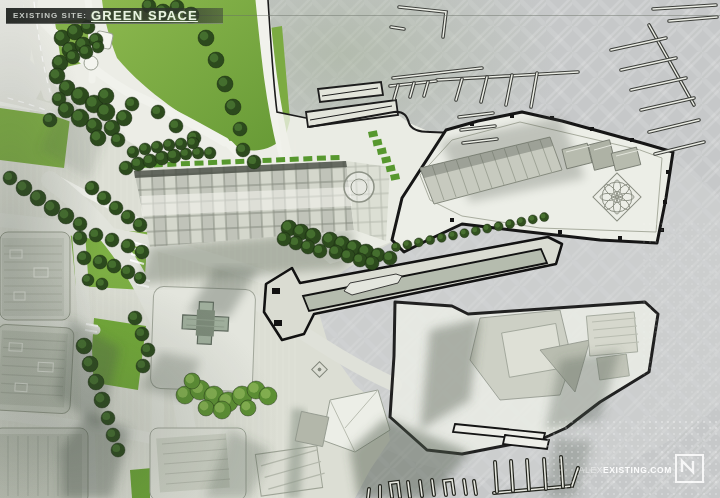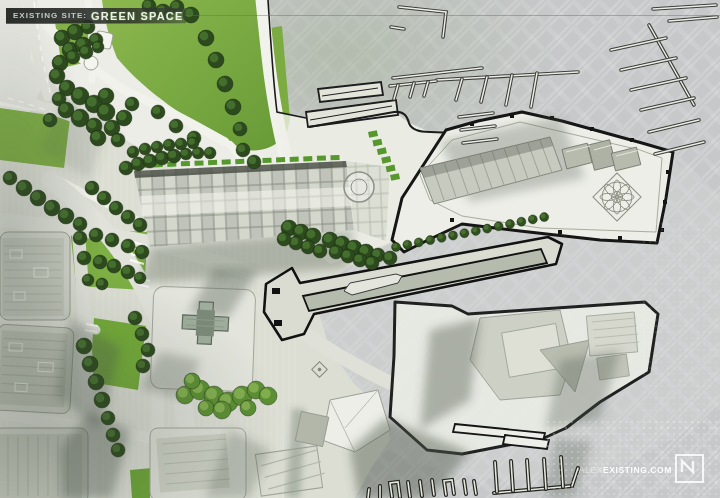--- a/index.html
+++ b/index.html
@@ -1,25 +1,25 @@
 <!DOCTYPE html>
 <html><head>
 <meta charset="utf-8">
 <style>
   html,body{margin:0;padding:0;background:#222;}
   .stage{position:relative;width:720px;height:498px;overflow:hidden;
          background:#c6c8c9;font-family:"Liberation Sans",sans-serif;}
   .stage svg{position:absolute;left:0;top:0;}
   .header-bar{position:absolute;left:6px;top:8px;height:15px;display:flex;align-items:center;
-    gap:4px;padding:0 3px 0 7px;z-index:5;
+    gap:4px;padding:0 25px 0 7px;z-index:5;
     background:linear-gradient(90deg,rgba(28,31,28,.93) 0%,rgba(44,49,44,.85) 70%,rgba(60,66,58,.55) 100%);
     border-bottom:1px solid rgba(255,255,255,.25);}
   .header-bar .pre{font-size:8px;letter-spacing:1px;color:#c3c8c2;font-weight:bold;text-transform:uppercase;}
-  .header-bar .hl{font-size:11px;letter-spacing:1.2px;color:#e9f2e2;font-weight:bold;text-transform:uppercase;
-    text-shadow:0 0 2px rgba(140,200,110,.5);}
+  .header-bar .hl{font-size:13px;letter-spacing:1.2px;color:#e9f2e2;font-weight:bold;text-transform:uppercase;
+    text-shadow:0 0 2px rgba(140,200,110,.5);text-decoration:underline;}
   .top-rule{position:absolute;left:148px;top:15px;width:572px;height:0;z-index:4;
     border-top:1px solid rgba(105,110,103,.45);}
   .watermark{position:absolute;right:48px;bottom:23px;z-index:5;font-size:8.5px;letter-spacing:.6px;}
   .watermark .wm-light{color:rgba(255,255,255,.5);margin-top:36px;}
   .watermark .wm-bold{color:rgba(255,255,255,.95);font-weight:bold;}
   .wm-logo{position:absolute;right:16px;bottom:15px;width:25px;height:25px;z-index:5;
     border:2px solid rgba(255,255,255,.92);opacity:.9;}
 </style>
 </head>
 <body>

